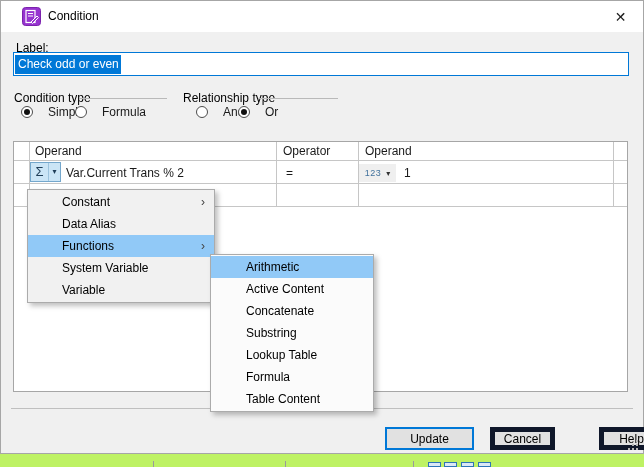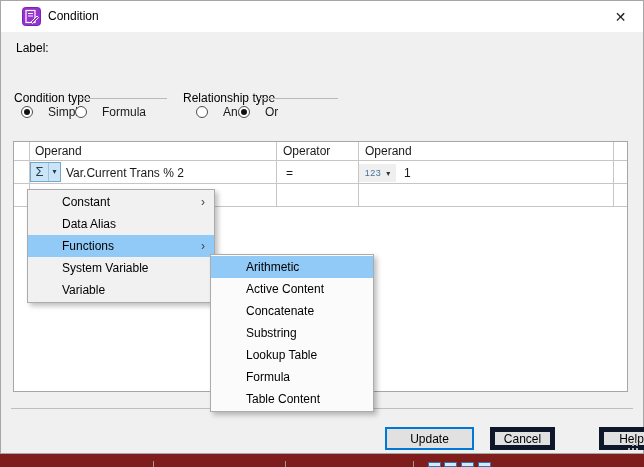--- a/index.html
+++ b/index.html
@@ -1,18 +1,18 @@
 <!DOCTYPE html>
 <html><head>
 <meta charset="utf-8">
 <style>
   * { box-sizing: border-box; margin: 0; padding: 0; }
   html,body { width:644px; height:467px; }
   body { font-family:"Liberation Sans", sans-serif; font-size:12px; color:#1a1a1a; background:#fff; }
-  #screen { position:relative; width:644px; height:467px; overflow:hidden; background:#7f1d1d; }
+  #screen { position:relative; width:644px; height:467px; overflow:hidden; background:#bef264; }
 
   
   .bgfrag { position:absolute; background:#3c3c3c; }
   .bgline-b { position:absolute; background:#9a9a9a; }
   .bgblue { position:absolute; border:1px solid #2e75b6; background:#dbe8f6; }
 
   
   .dialog { position:absolute; left:0; top:7; width:644px; height:454px;
             background:#f0f0f0; border:1px solid #a6a6a6; }
   .titlebar { position:absolute; left:0; top:0; width:100%; height:31px; background:#ffffff; }
@@ -103,20 +103,23 @@
           <line x1="6" y1="6.5" x2="11" y2="6.5" stroke="#fff" stroke-width="1"></line>
           <line x1="6" y1="9" x2="11" y2="9" stroke="#fff" stroke-width="1"></line>
           <path d="M9 15 L15 9 L16.5 10.5 L10.5 16.5 Z" fill="#9633cf" stroke="#fff" stroke-width="1"></path>
         </svg>
       </span>
       <span class="title-text">Condition</span>
       <span class="close-btn">✕</span>
     </div>
 
     <div class="caption" style="left:15px;top:40px;">Label:</div>
+    <div class="label-input">
+      <span class="sel-text">Check odd or even</span>
+    </div>
 
     <div class="caption" style="left:13px;top:90px;">Condition type</div>
     <div class="etch" style="left:78px;top:97px;width:88px;"></div>
     <div class="radio-row" style="left:20px;top:104px;">
       <span class="radio selected"></span>
       <span class="radio-label">Simple</span>
     </div>
     <div class="radio-row" style="left:74px;top:104px;">
       <span class="radio"></span>
       <span class="radio-label">Formula</span>

